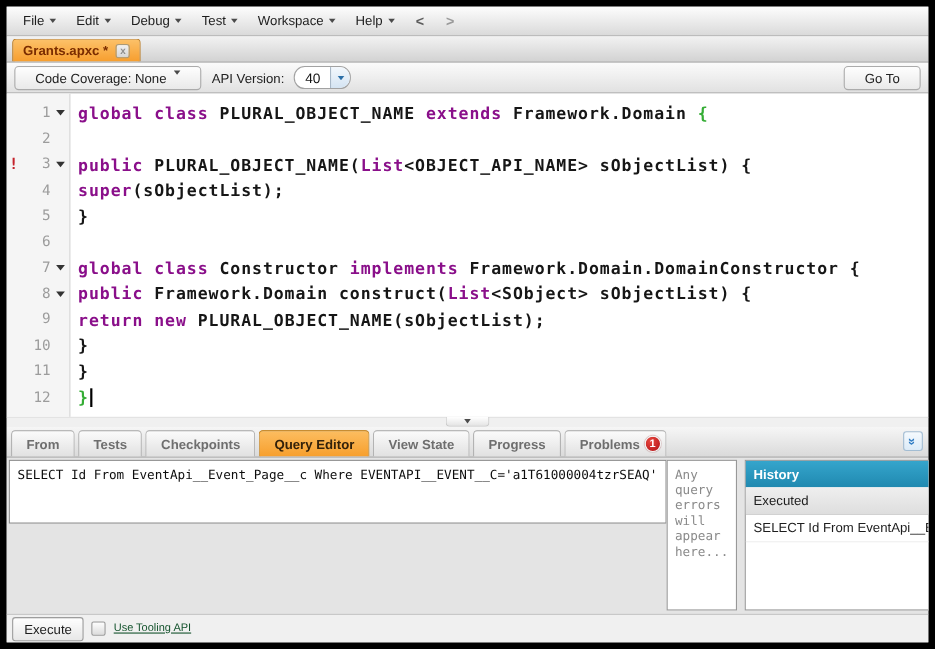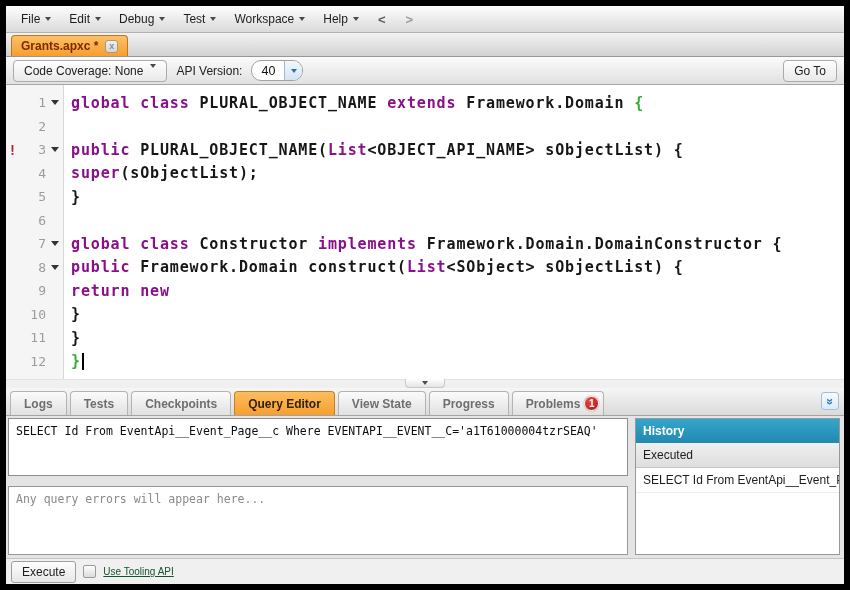--- a/index.html
+++ b/index.html
@@ -15,21 +15,21 @@
   .nav-arrow { font-size:13px; color:#5d5d5d; padding:0 10px; font-weight:bold; }
   .nav-arrow.fwd { color:#9a9a9a; }
 
   
   .tabbar { height:24px; flex:none; background:linear-gradient(#f2f2f2,#d2d2d2); border-bottom:1px solid #979797; display:flex; align-items:flex-end; padding:0 0 0 5px; }
   .doc-tab { height:21px; display:flex; align-items:center; gap:7px; padding:0 9px; background:linear-gradient(#fcc169,#f79e2e); border:1px solid #b9791e; border-bottom:none; border-radius:4px 4px 0 0; font-size:12px; font-weight:bold; color:#7a2c00; }
   .tab-close { width:13px; height:13px; background:linear-gradient(#f0f0f0,#d6d6d6); border:1px solid #ab9a78; border-radius:3px; color:#8c8c8c; font-size:9px; line-height:11px; text-align:center; font-weight:bold; }
 
   
   .toolbar { height:28px; flex:none; display:flex; align-items:center; gap:9px; padding:0 7px; background:linear-gradient(#fbfbfb,#e1e1e1); border-bottom:1px solid #a6a6a6; }
-  .tb-btn { display:flex; align-items:flex-start; gap:7px; background:linear-gradient(#fefefe,#e9e9e9); border:1px solid #ababab; border-radius:4px; padding:3px 10px; font-size:12px; color:#222; }
+  .tb-btn { display:flex; align-items:flex-start; gap:7px; background:linear-gradient(#fefefe,#e9e9e9); border:1px solid #ababab; border-radius:4px; padding:3px 18px; font-size:12px; color:#222; }
   .tb-label { font-size:12px; color:#222; }
   .combo { display:flex; align-items:stretch; border:1px solid #a2a2a2; border-radius:10px; overflow:hidden; background:#fff; height:21px; }
   .combo-value { padding:3px 9px 0 9px; font-size:12.5px; color:#111; }
   .combo-trigger { width:18px; background:linear-gradient(#f3f8fd,#d4e4f3); border-left:1px solid #a8b8c8; display:flex; align-items:center; justify-content:center; }
   .combo-trigger .caret { border-top-color:#2b6fa8; }
   .spacer { flex:1; }
 
   
   .editor { flex:1; display:flex; background:#fff; overflow:hidden; }
   .gutter-col { width:58px; flex:none; background:#f5f5f5; border-right:1px solid #d8d8d8; padding-top:6px; }
@@ -52,21 +52,21 @@
   
   .bottom-tabs { height:28px; flex:none; background:linear-gradient(#f6f6f6,#dadada); border-bottom:1px solid #a4a4a4; display:flex; align-items:flex-end; gap:3px; padding:0 0 0 4px; position:relative; }
   .btab { height:24px; display:flex; align-items:center; gap:3px; padding:0 13px; background:linear-gradient(#fbfbfb,#e1e1e1); border:1px solid #b3b3b3; border-bottom:none; border-radius:4px 4px 0 0; font-size:12px; font-weight:bold; color:#6e6e6e; }
   .btab.active { background:linear-gradient(#fcbd60,#f79f2d); border-color:#c2821f; color:#33210a; }
   .badge { width:15px; height:15px; border-radius:50%; background:radial-gradient(circle at 35% 30%, #e8473f, #b01015); color:#fff; font-size:10px; font-weight:bold; display:flex; align-items:center; justify-content:center; border:1.5px solid #f2f2f2; box-shadow:0 0 1px #7d0b0e; margin:0 -9px 0 1px; position:relative; z-index:2; }
   .collapse-btn { position:absolute; right:5px; top:4px; width:18px; height:18px; border:1px solid #a3bdd3; background:linear-gradient(#f5fafe,#dcebf8); border-radius:3px; display:flex; align-items:center; justify-content:center; color:#2f7cc4; font-weight:bold; font-size:12px; }
   .collapse-btn .glyph { transform:rotate(90deg); letter-spacing:-1px; }
 
   
   .query-area { height:142px; flex:none; display:flex; background:#e4e4e4; padding:2px 4px 3px 2px; gap:7px; }
-  .query-left { flex:1; display:flex; flex-direction:column; gap:10px; }
+  .query-left { flex:1; display:flex; flex-direction:row; gap:0; }
   .soql-box { height:58px; background:#fff; border:1px solid #8d8d8d; padding:5px 7px; font-family:"DejaVu Sans Mono",monospace; font-size:11.5px; color:#0d0d0d; white-space:nowrap; overflow:hidden; }
   .errors-box { flex:1; background:#fff; border:1px solid #989898; padding:5px 7px; font-family:"DejaVu Sans Mono",monospace; font-size:11.5px; color:#8a8a8a; }
   .history { width:205px; flex:none; background:#fff; border:1px solid #989898; display:flex; flex-direction:column; }
   .history-header { background:linear-gradient(#35a5cc,#2089b0); color:#fff; font-weight:bold; font-size:12px; padding:5px 7px; }
   .history-subheader { background:linear-gradient(#efefef,#dedede); border-bottom:1px solid #c6c6c6; font-size:12px; color:#1d1d1d; padding:5px 7px; }
   .history-row { font-size:12px; color:#1d1d1d; padding:5px 7px; border-bottom:1px solid #efefef; white-space:nowrap; overflow:hidden; }
 
   
   .bottombar { height:26px; flex:none; background:#f0f0f0; border-top:1px solid #c4c4c4; display:flex; align-items:center; gap:7px; padding:12px 5px; }
   .exec-btn { background:linear-gradient(#fefefe,#e7e7e7); border:1px solid #9d9d9d; border-radius:3px; padding:3px 10px; font-size:12px; color:#1d1d1d; }
@@ -207,36 +207,36 @@
       </div>
     <div class="code-col" id="code-col">
         <div class="code-line"><span class="kw">global</span><span> </span><span class="kw">class</span><span> PLURAL_OBJECT_NAME </span><span class="kw">extends</span><span> Framework.Domain </span><span class="gr">{</span></div>
         <div class="code-line"></div>
         <div class="code-line"><span class="kw">public</span><span> PLURAL_OBJECT_NAME(</span><span class="kw">List</span><span>&lt;OBJECT_API_NAME&gt; sObjectList) {</span></div>
         <div class="code-line"><span class="kw">super</span><span>(sObjectList);</span></div>
         <div class="code-line"><span>}</span></div>
         <div class="code-line"></div>
         <div class="code-line"><span class="kw">global</span><span> </span><span class="kw">class</span><span> Constructor </span><span class="kw">implements</span><span> Framework.Domain.DomainConstructor {</span></div>
         <div class="code-line"><span class="kw">public</span><span> Framework.Domain construct(</span><span class="kw">List</span><span>&lt;SObject&gt; sObjectList) {</span></div>
-        <div class="code-line"><span class="kw">return</span><span> </span><span class="kw">new</span></div>
+        <div class="code-line"><span class="kw">return</span><span> </span><span class="kw">new</span><span> PLURAL_OBJECT_NAME(sObjectList);</span></div>
         <div class="code-line"><span>}</span></div>
         <div class="code-line"><span>}</span></div>
         <div class="code-line"><span class="gr">}</span><span class="cursor"></span></div>
       </div>
   </div>
 
   <div class="splitter">
     <div class="split-handle">
       <span class="mini-caret"></span>
     </div>
   </div>
 
   <div class="bottom-tabs" id="bottom-tabs">
     <div class="btab">
-        <span>Logs</span>
+        <span>From</span>
       </div>
       <div class="btab">
         <span>Tests</span>
       </div>
       <div class="btab">
         <span>Checkpoints</span>
       </div>
       <div class="btab active">
         <span>Query Editor</span>
       </div>

